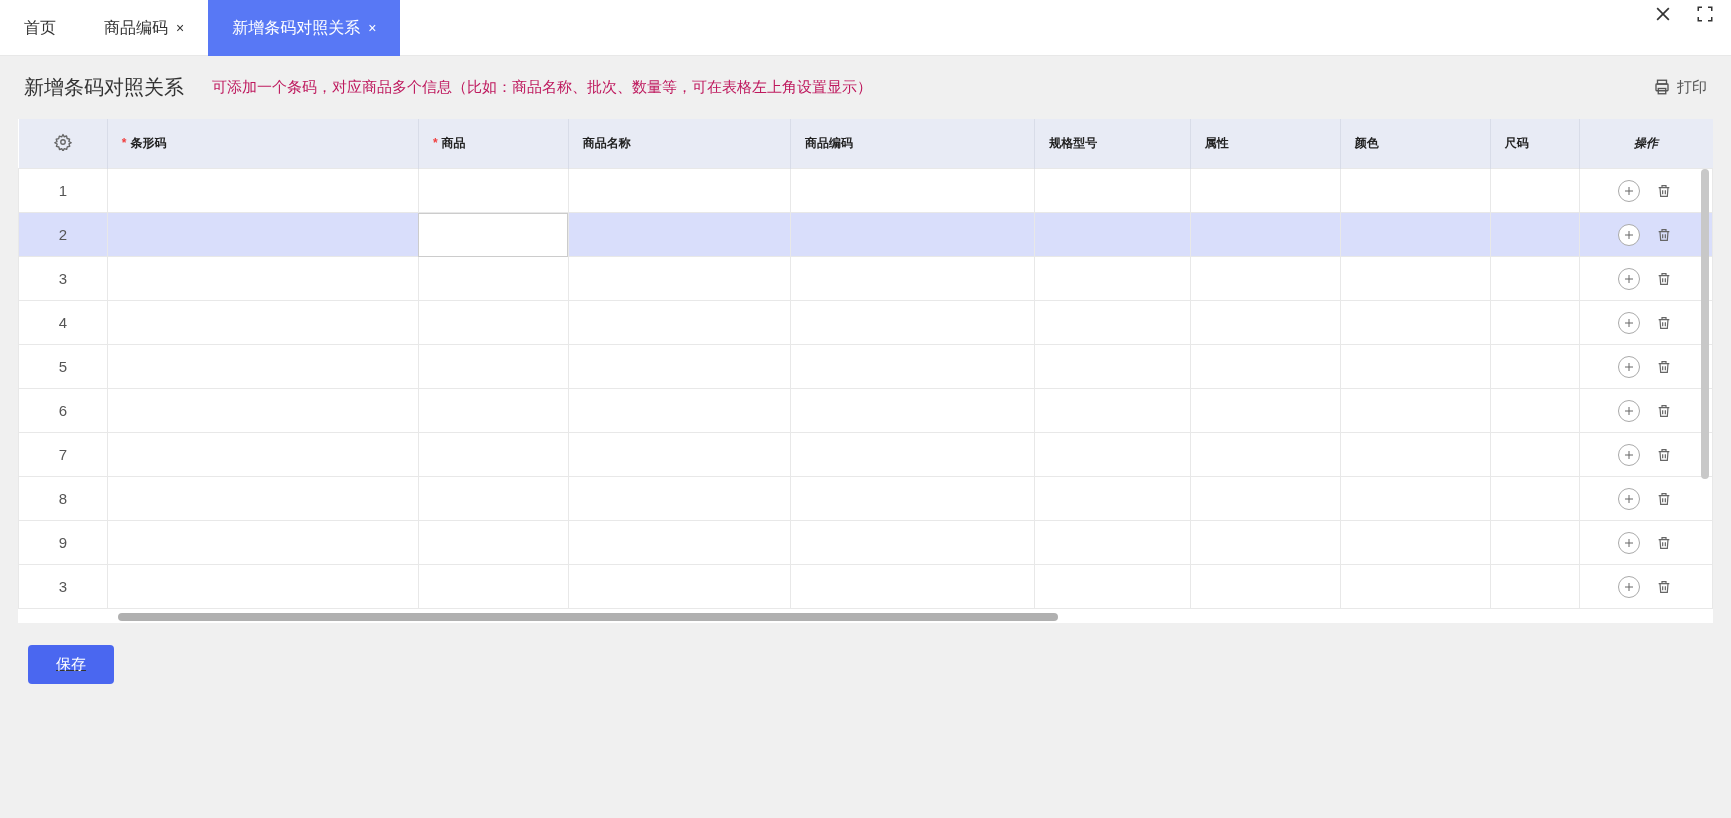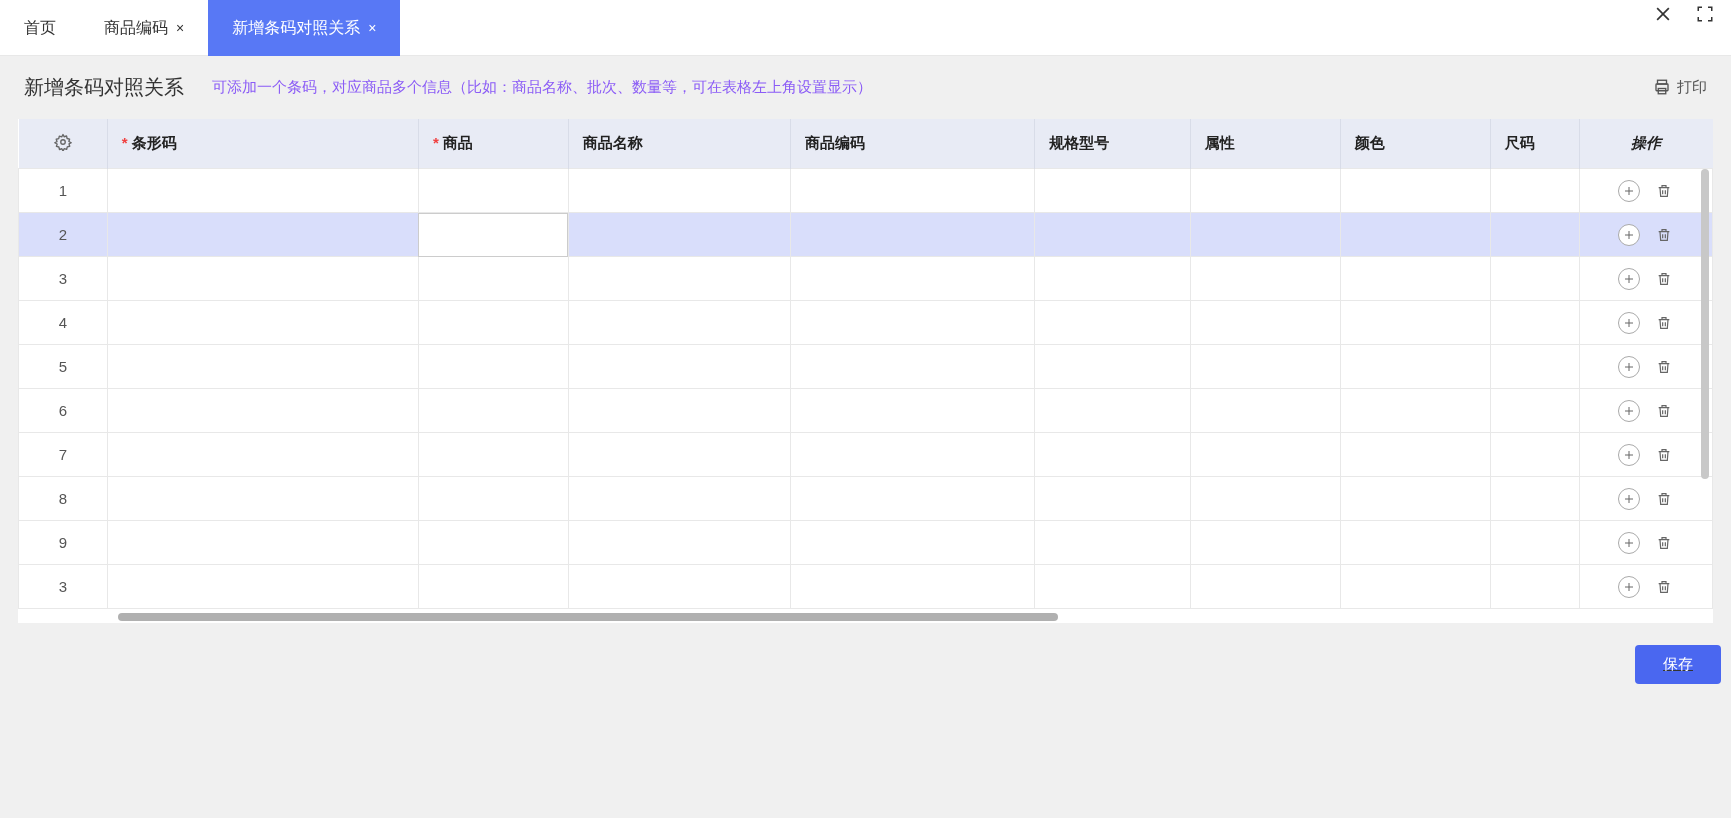--- a/index.html
+++ b/index.html
@@ -7,28 +7,28 @@
     
     .tabs-bar { display: flex; align-items: flex-start; background: #fff; height: 56px; border-bottom: 1px solid #e8e8e8; }
     .tab { display: flex; align-items: center; padding: 0 24px; height: 56px; cursor: pointer; font-size: 16px; color: #333; }
     .tab.active { background: #5878f5; color: #fff; }
     .tab .close { margin-left: 8px; font-size: 14px; cursor: pointer; }
     .tabs-right { margin-left: auto; display: flex; align-items: center; padding-right: 12px; gap: 14px; }
     .tabs-right .icon-btn { width: 28px; height: 28px; display: flex; align-items: center; justify-content: center; cursor: pointer; color: #333; }
     
     .page-header { display: flex; align-items: center; padding: 18px 24px; background: #f0f0f0; }
     .page-title { font-size: 20px; color: #333; font-weight: 500; margin-right: 28px; }
-    .page-desc { font-size: 15px; color: #8b5cf6; }
+    .page-desc { font-size: 15px; color: #be185d; }
     .page-actions { margin-left: auto; display: flex; gap: 6px; cursor: pointer; color: #555; font-size: 15px; }
     
     .table-container { margin: 0 18px; background: #fff; position: relative; }
     .table-scroll { overflow-x: auto; }
     
     table { border-collapse: collapse; width: 100%; table-layout: fixed; }
-    thead th { background: #e8ebf5; font-weight: 600; color: #222; text-align: left; padding: 14px 14px; border-right: 1px solid #d8dce8; font-size: 15px; margin-left: 24px; }
+    thead th { background: #e8ebf5; font-weight: 600; color: #222; text-align: left; padding: 14px 14px; border-right: 1px solid #d8dce8; font-size: 12px; margin-left: 24px; }
     thead th:last-child { border-right: none; font-style: italic; }
     tbody td { border: 1px solid #e8e8e8; border-left: none; padding: 0; height: 44px; text-align: left; vertical-align: middle; }
     tbody tr td:first-child { border-left: 1px solid #e8e8e8; text-align: center; color: #555; font-size: 15px; }
     tbody tr.selected td { background: #d9defb; }
     tbody tr.selected td.cell-editing { background: #fff; outline: 1px solid #ccc; outline-offset: -1px; }
     
     .col-settings { width: 80px; text-align: center !important; }
     .col-idx { width: 80px; }
     .col-barcode { width: 280px; }
     .col-product { width: 135px; }
@@ -47,21 +47,21 @@
     .circle-btn svg, .del-btn svg { display: block; }
     .del-btn { width: 20px; height: 20px; display: flex; align-items: center; justify-content: center; cursor: pointer; color: #666; }
     
     .gear-icon { display: inline-flex; align-items: center; justify-content: center; cursor: pointer; color: #666; }
     
     .hscroll { height: 12px; background: #fff; position: relative; margin-top: 2px; }
     .hscroll-thumb { position: absolute; left: 100px; top: 2px; height: 8px; width: 940px; background: #b0b0b0; border-radius: 4px; }
     
     .vscroll { position: absolute; right: 4px; top: 50px; width: 8px; height: 310px; background: #c8c8c8; border-radius: 4px; }
     
-    .footer { display: flex; justify-content: flex-end; padding: 22px 10px; text-decoration: underline; }
+    .footer { display: flex; padding: 22px 28px; text-decoration: underline; }
     .save-btn { background: #4a67f0; color: #fff; border: none; padding: 10px 28px; font-size: 15px; border-radius: 4px; cursor: pointer; }
     
     .table-wrap { position: relative; }
   </style>
 </head>
 <body>
 
 <div class="tabs-bar">
   <div class="tab">
       <span>首页</span>

